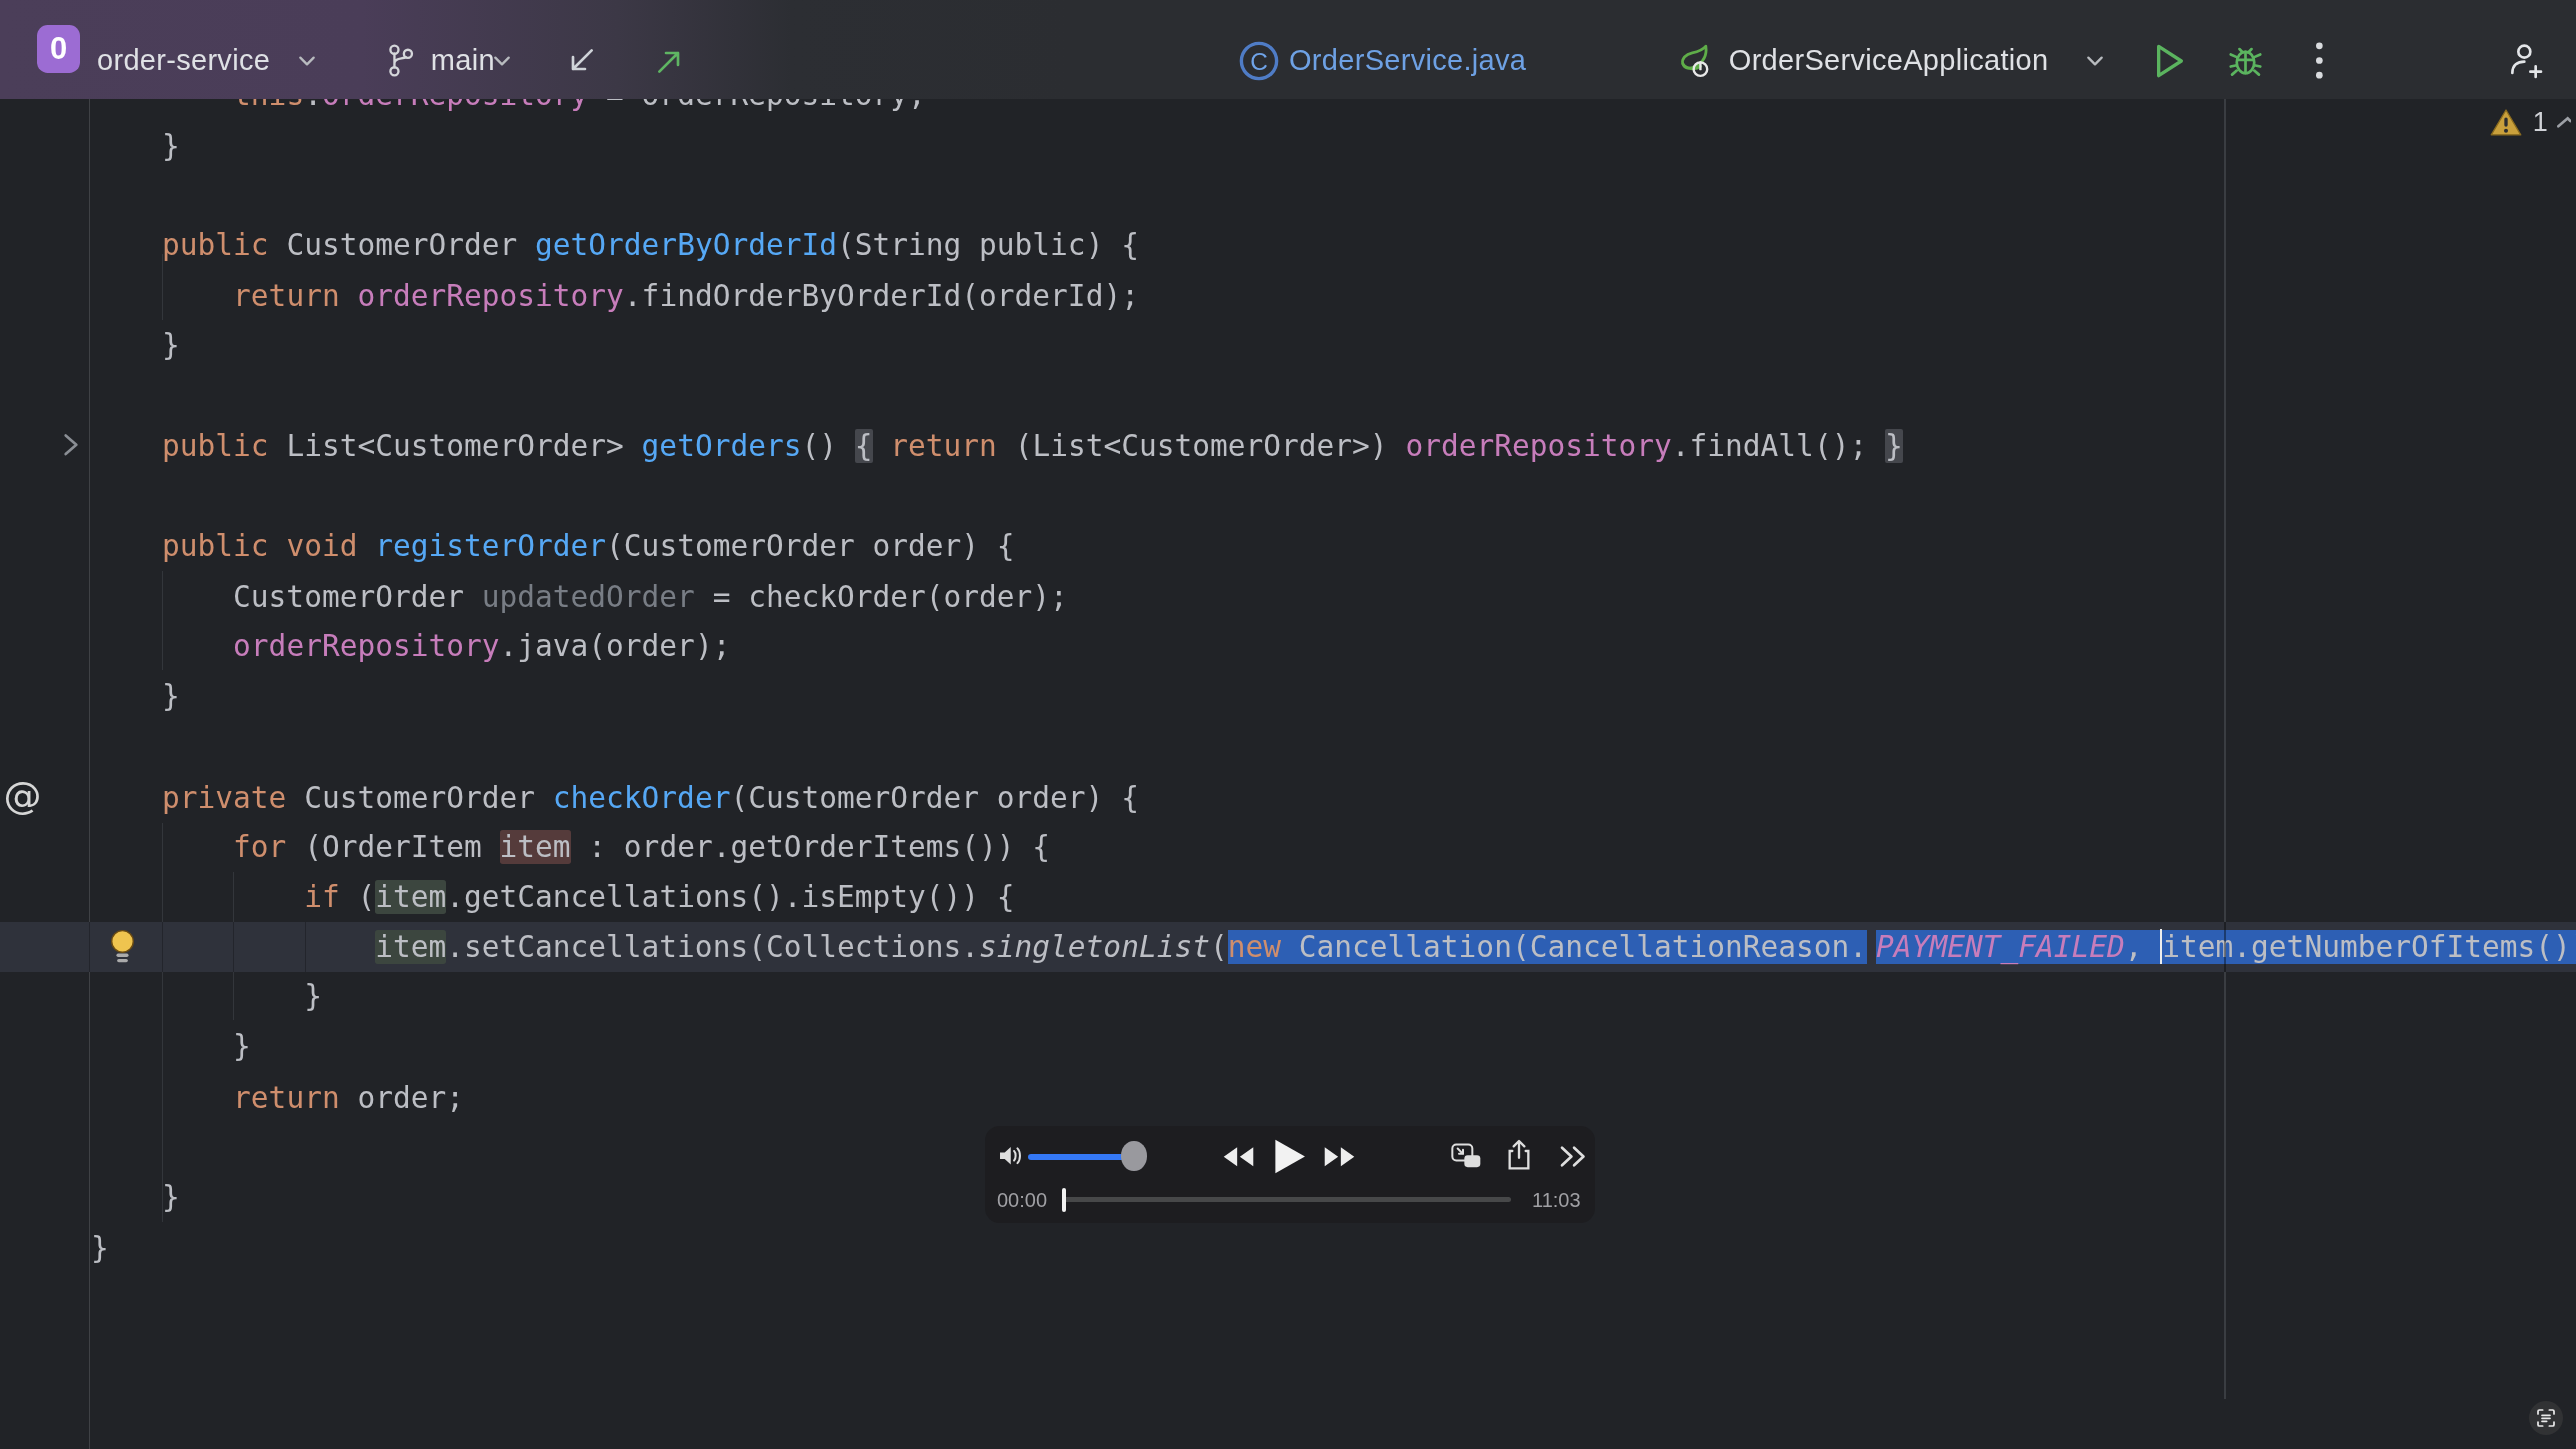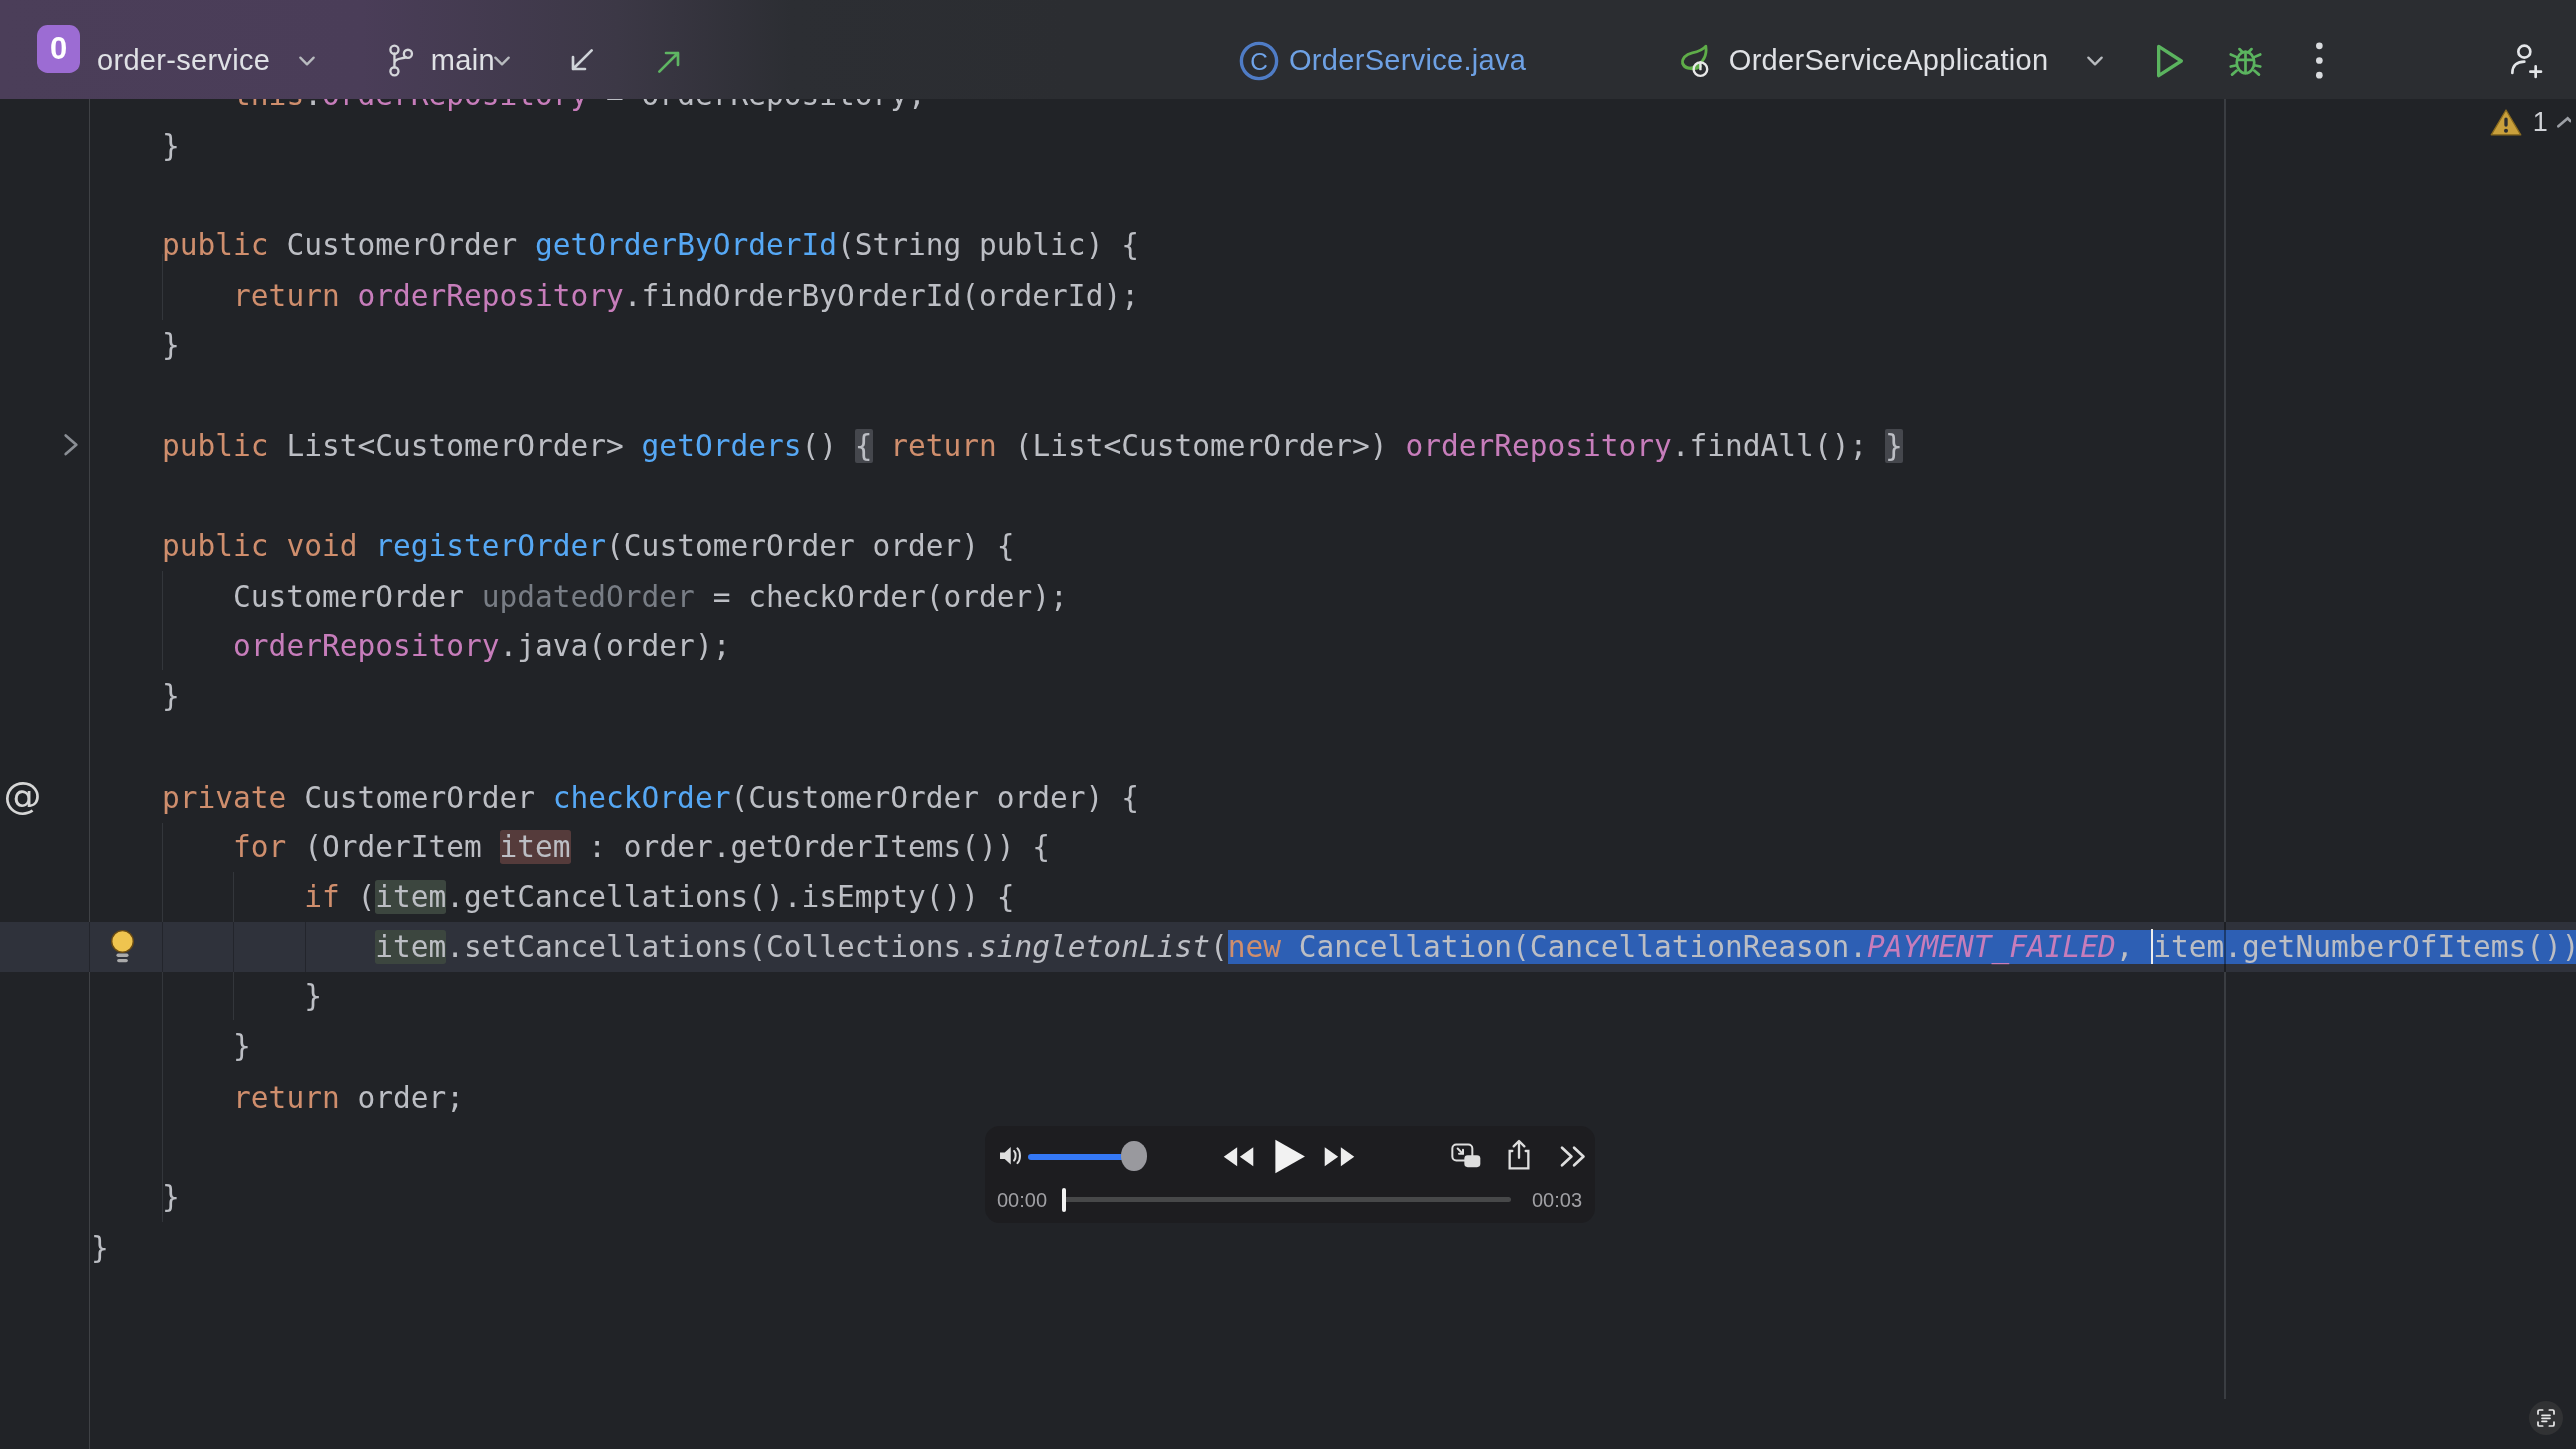--- a/index.html
+++ b/index.html
@@ -27,21 +27,21 @@
   .bandline.margin{left:2224px;width:2px;background:rgba(0,0,0,0.38);}
 
   .line{position:absolute;left:0;width:2576px;height:50px;line-height:50px;padding-left:91px;
     box-sizing:border-box;white-space:pre;z-index:2;
     font-family:"DejaVu Sans Mono","Liberation Mono",monospace;font-size:29.5px;color:#BCBEC4;}
   .line.caret-row{background:#2F323B;}
   .tk.k{color:#CF8E6D;}
   .tk.f{color:#C77DBB;}
   .tk.m{color:#56A8F5;}
   .tk.g{color:#787D85;}
-  .tk.c{color:#C77DBB;font-style:italic;}
+  .tk.c{color:#C77DBB;font-style:italic;margin-left:9px;}
   .tk.i{font-style:italic;}
   .tk.hl{background:#45474D;border-radius:2px;}
   .tk.box-r{background:#3C463F;border-radius:2.7px;}
   .tk.box-w{background:#553B3B;border-radius:2.7px;}
   .tk.sel{background:#2D5FB4;}
   .caret{display:inline-block;width:0;border-left:2.7px solid #EDEDED;height:35px;vertical-align:-6.7px;}
 
   .gutter-icon{position:absolute;z-index:6;}
   #at-sign{position:absolute;left:3.4px;top:674px;z-index:6;color:#D6D6D6;font-size:38px;
     font-family:"DejaVu Sans",sans-serif;}
@@ -282,21 +282,21 @@
     </div>
     <div class="pbtn" style="left:573px;top:19px;">
       <svg width="29.5" height="23" viewBox="0 0 44 34">
         <path d="M6,4 L20,17 L6,30 M24,4 L38,17 L24,30" fill="none" stroke="#DEDEDE" stroke-width="4" stroke-linecap="round" stroke-linejoin="round"></path>
       </svg>
     </div>
 
     <span class="ptime" style="left:12px;">00:00</span>
     <div id="seekTrack"></div>
     <div id="playhead"></div>
-    <span class="ptime" style="left:547px;">00:03</span>
+    <span class="ptime" style="left:547px;">11:03</span>
   </div>
 
   <div id="scanbtn">
     <span>
       <svg width="20" height="20" viewBox="0 0 30 30">
         <path d="M3,9 V5 C3,3.9 3.9,3 5,3 H10 M20,3 H25 C26.1,3 27,3.9 27,5 V9 M27,21 V25 C27,26.1 26.1,27 25,27 H20 M10,27 H5 C3.9,27 3,26.1 3,25 V21" fill="none" stroke="#E9E9E9" stroke-width="2.6" stroke-linecap="round"></path>
         <path d="M9,11 H21 M9,15.5 H21 M9,20 H16" stroke="#E9E9E9" stroke-width="2.6" stroke-linecap="round"></path>
       </svg>
     </span>
   </div>

